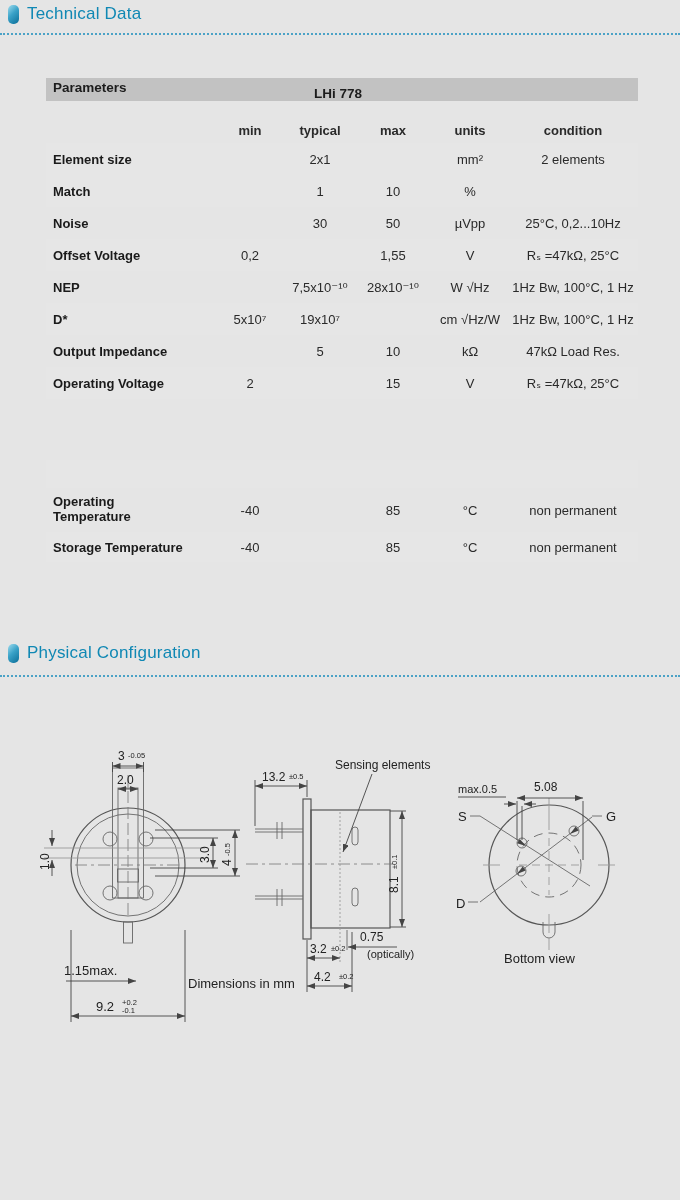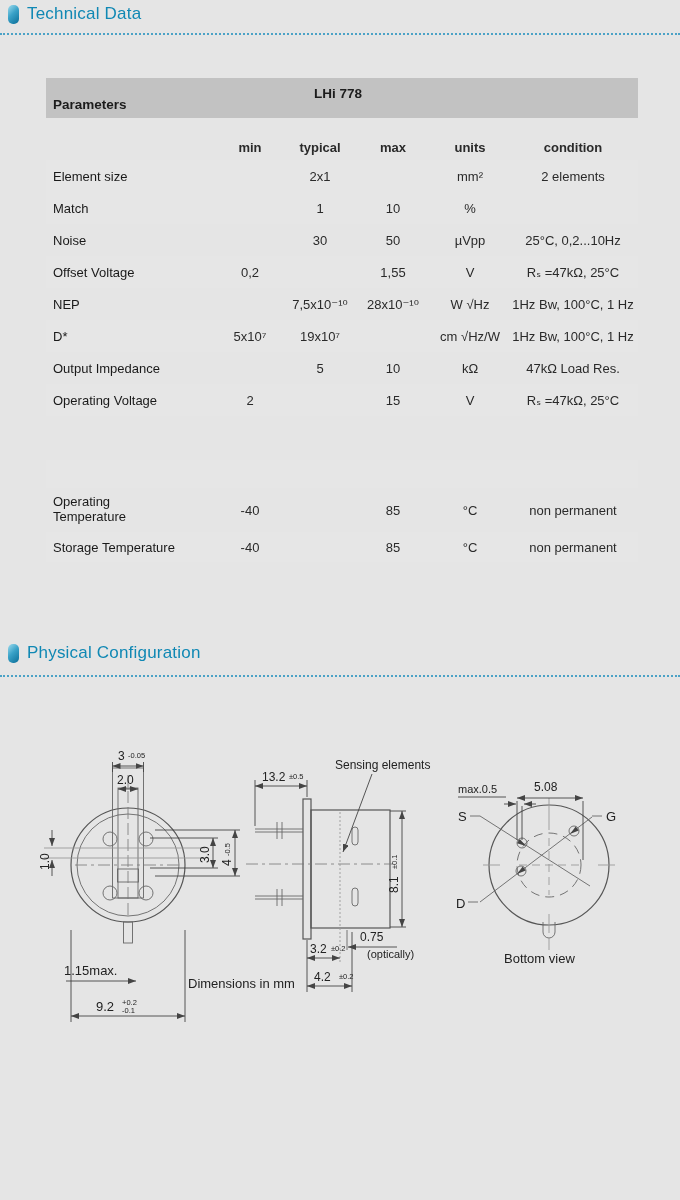--- a/index.html
+++ b/index.html
@@ -8,32 +8,32 @@
 
   
   .sec-head { position:absolute; left:8px; height:22px; }
   .pill { position:absolute; left:0; top:1px; width:11px; height:19px; border-radius:5px;
           background:linear-gradient(135deg,#9fdcee 0%,#3aa2c8 45%,#0b6e98 100%); }
   .sec-title { position:absolute; left:19px; top:0; font-size:17px; color:#1088b4; letter-spacing:0.2px; white-space:nowrap; }
   .dotline { position:absolute; left:0; width:680px; height:0; border-top:2px dotted #4ba2c6; }
 
   
   .tbl { position:absolute; left:46px; width:592px; font-size:13px; }
-  .band { position:relative; background:#c2c2c2; height:40px; }
+  .band { position:relative; background:#c2c2c2; height:23px; }
   .band .param-hdr { position:absolute; left:7px; bottom:6px; font-weight:bold; font-size:13.5px; }
   .band .product { position:absolute; left:212px; top:8px; width:160px; text-align:center; font-weight:bold; font-size:13.5px; }
   .row { display:grid; grid-template-columns:168px 72px 68px 78px 76px 130px; align-items:center; }
   .row.hdr { height:42px; align-items:end; font-weight:bold; padding-bottom:0; }
   .row.hdr .cell { padding-bottom:5px; }
   .row.data { height:32px; }
   .row.tall { height:44px; }
   .row.env2 { height:30px; }
   .shade { background:#e6e6e6; }
   .cell { text-align:center; color:#2a2a2a; }
-  .cell.p { text-align:left; padding-left:7px; font-weight:normal; color:#1a1a1a; }
+  .cell.p { text-align:left; padding-left:7px; font-weight:bold; color:#1a1a1a; }
   .cell.pnarrow { max-width:130px; line-height:1.15; }
   .band2 { background:#e6e6e6; height:28px; }
 
   
   #drawings { position:absolute; left:30px; top:730px; }
   text { font-family:"Liberation Sans","DejaVu Sans",sans-serif; fill:#222; }
   .dimtxt { font-size:12px; }
   .dimtol { font-size:7.5px; }
   .lbl { font-size:12px; }
   .cap { font-size:13px; }

